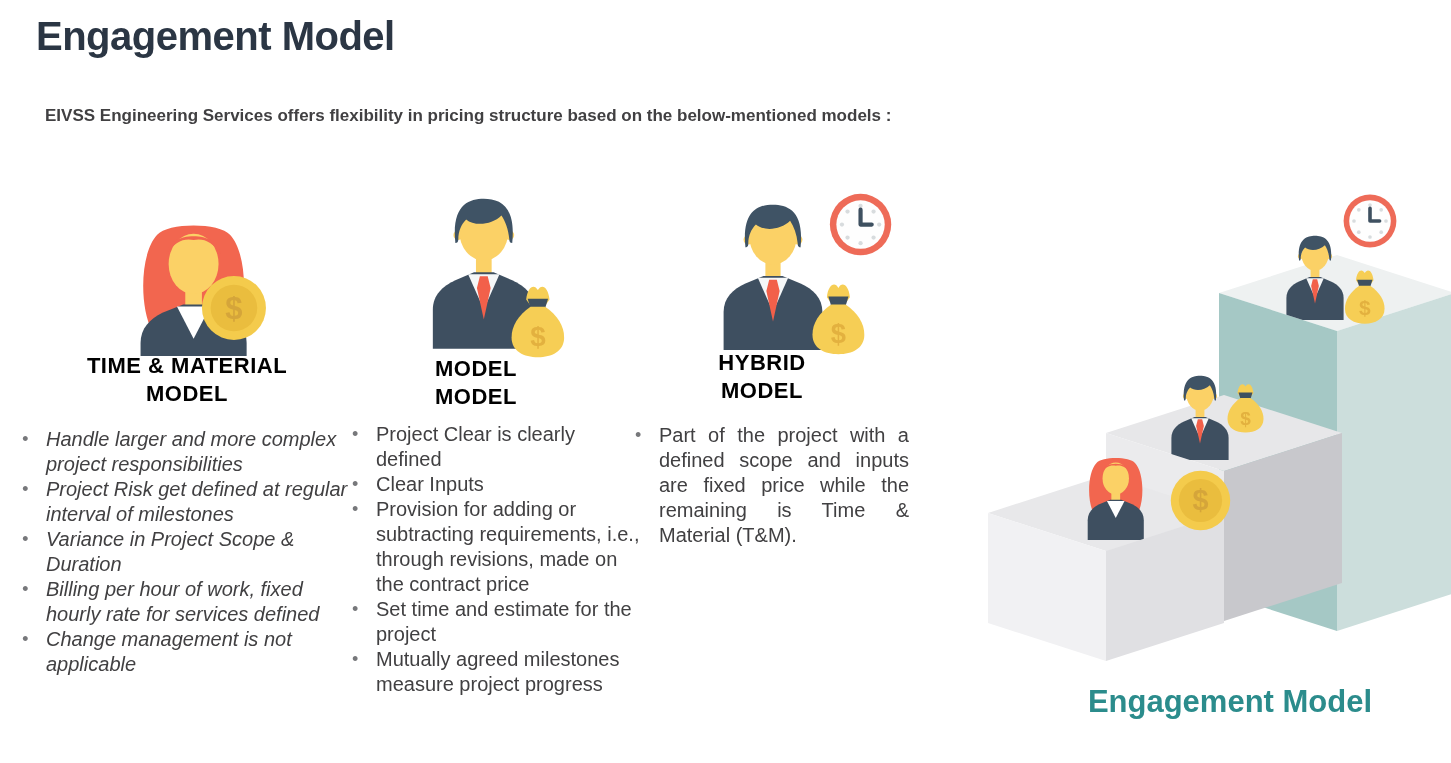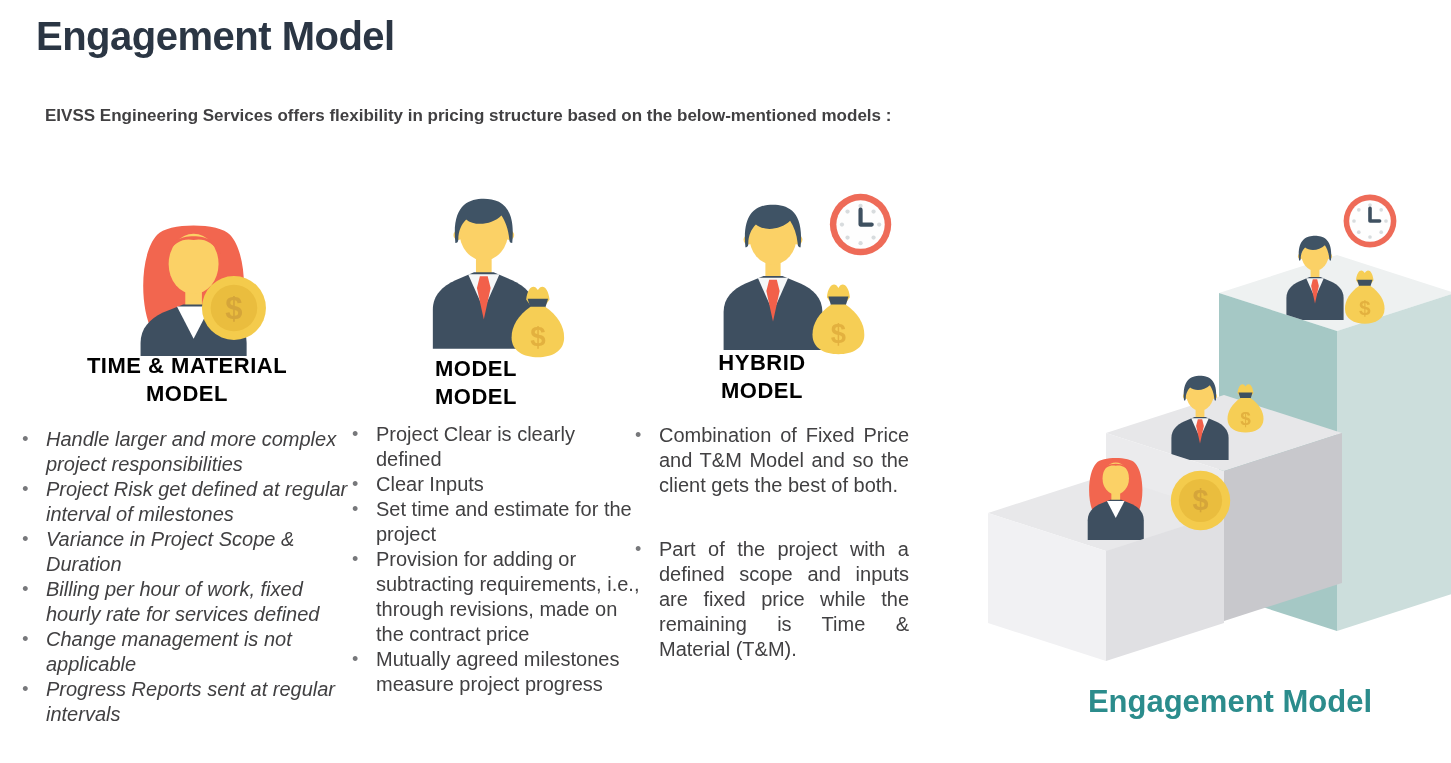--- a/index.html
+++ b/index.html
@@ -116,50 +116,48 @@
   <div class="col-heading heading-tm">
     <span>TIME &amp; MATERIAL</span>
     <span>MODEL</span>
   </div>
   <ul class="bullets bullets-tm">
     <li>Handle larger and more complex project responsibilities</li>
     <li>Project Risk get defined at regular interval of milestones</li>
     <li>Variance in Project Scope &amp; Duration</li>
     <li>Billing per hour of work, fixed hourly rate for services defined</li>
     <li>Change management is not applicable</li>
-    <li>Progress Reports sent at regular intervals</li>
   </ul>
 
   <svg class="col-icon" style="left:425px; top:188px;" width="150" height="174" viewBox="0 0 150 174">
     <use href="#businessman" transform="translate(0,4) scale(0.98)"></use>
     <use href="#moneybag" transform="translate(80,94) scale(0.73)"></use>
   </svg>
   <div class="col-heading heading-fx">
     <span>MODEL</span>
     <span>MODEL</span>
   </div>
   <ul class="bullets bullets-fx">
     <li>Project Clear is clearly defined</li>
     <li>Clear Inputs</li>
+    <li>Provision for adding or subtracting requirements, i.e., through revisions, made on the contract price</li>
     <li>Set time and estimate for the project</li>
-    <li>Provision for adding or subtracting requirements, i.e., through revisions, made on the contract price</li>
     <li>Mutually agreed milestones measure project progress</li>
   </ul>
 
   <svg class="col-icon" style="left:710px; top:184px;" width="195" height="176" viewBox="0 0 195 176">
     <use href="#clock" transform="translate(118,8) scale(0.93)"></use>
     <use href="#businessman" transform="translate(6,14) scale(0.95)"></use>
     <use href="#moneybag" transform="translate(96,96) scale(0.72)"></use>
   </svg>
   <div class="col-heading heading-hy">
     <span>HYBRID</span>
     <span>MODEL</span>
   </div>
   <ul class="bullets bullets-hy">
-    <li>Combination of Fixed Price and T&amp;M Model and so the client gets the best of both.</li>
     <li>Part of the project with a defined scope and inputs are fixed price while the remaining is Time &amp; Material (T&amp;M).</li>
   </ul>
 
   <svg class="illustration" viewBox="0 0 471 575">
     <defs>
       <clipPath id="clip-box3">
           <polygon points="239,108 357,146 475,108 475,-300 239,-300"></polygon>
         </clipPath>
       <clipPath id="clip-box2">
           <polygon points="126,248 244,286 362,248 362,-300 126,-300"></polygon>

